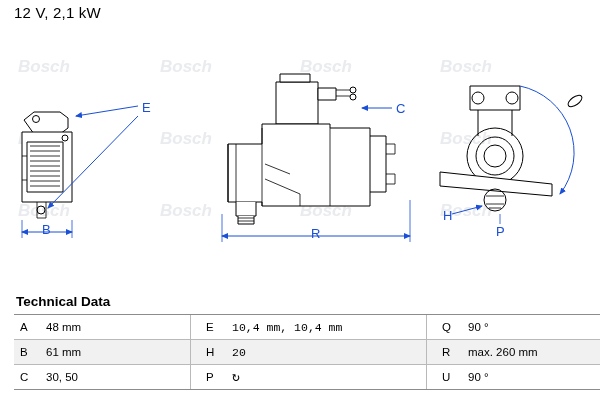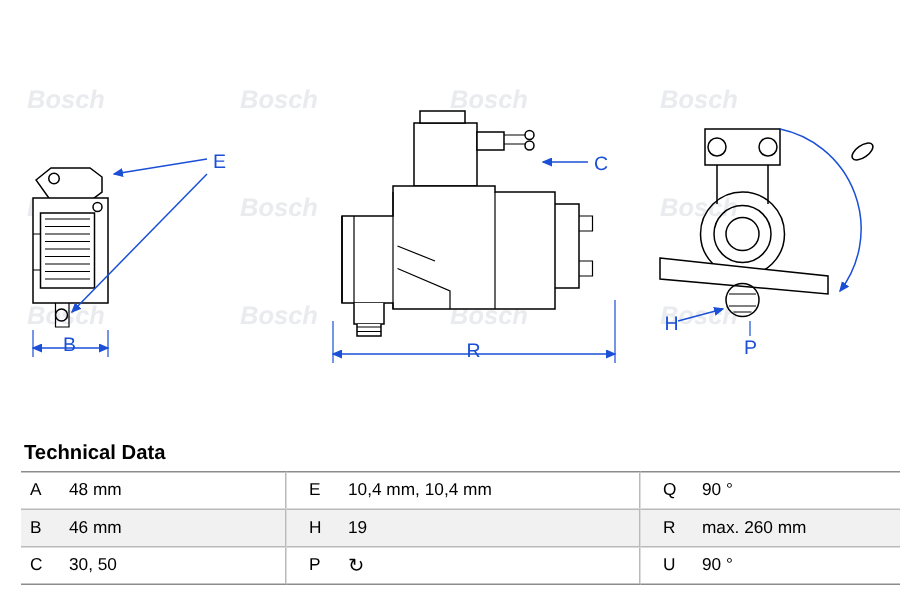--- a/index.html
+++ b/index.html
@@ -58,31 +58,32 @@
     padding: 0 6px;
     vertical-align: middle;
     overflow: hidden;
     white-space: nowrap;
   }
   tr.row-alt td { background: #f1f1f1; }
   td.key { width: 26px; text-align: left; }
   td.val { }
   td.sep { width: 10px; border-left: 1px solid #b9b9b9; padding: 0; }
   td.val-a { width: 150px; }
-  td.val-b { width: 200px; }
+  td.val-b { width: 200px; font-family: Liberation Mono, monospace; }
   td.val-c { width: 140px; }
   .first-row td { border-top: 1px solid #8c8c8c; }
   .last-row td { border-bottom: 1px solid #8c8c8c; }
   .rot-icon { display: inline-block; font-size: 13px; line-height: 1; }
 </style>
 </head>
 <body>
 
 <div id="page">
 
+  <div id="title">12 V, 2,1 kW</div>
 
   <div id="drawing">
     <svg width="600" height="246" viewBox="0 0 600 246" xmlns="http://www.w3.org/2000/svg">
       <defs>
         <marker id="ah" markerWidth="7" markerHeight="7" refX="6" refY="3" orient="auto">
           <path d="M0,0 L7,3 L0,6 z" fill="#1a4fd6"></path>
         </marker>
         <marker id="ahs" markerWidth="7" markerHeight="7" refX="1" refY="3" orient="auto">
           <path d="M7,0 L0,3 L7,6 z" fill="#1a4fd6"></path>
         </marker>
@@ -203,24 +204,24 @@
           <td class="val val-a">48 mm</td>
           <td class="sep"></td>
           <td class="key">E</td>
           <td class="val val-b">10,4 mm, 10,4 mm</td>
           <td class="sep"></td>
           <td class="key">Q</td>
           <td class="val val-c">90 °</td>
         </tr>
         <tr class="row-alt">
           <td class="key">B</td>
-          <td class="val val-a">46 mm</td>
+          <td class="val val-a">61 mm</td>
           <td class="sep"></td>
           <td class="key">H</td>
-          <td class="val val-b">19</td>
+          <td class="val val-b">20</td>
           <td class="sep"></td>
           <td class="key">R</td>
           <td class="val val-c">max. 260 mm</td>
         </tr>
         <tr class="last-row">
           <td class="key">C</td>
           <td class="val val-a">30, 50</td>
           <td class="sep"></td>
           <td class="key">P</td>
           <td class="val val-b">

